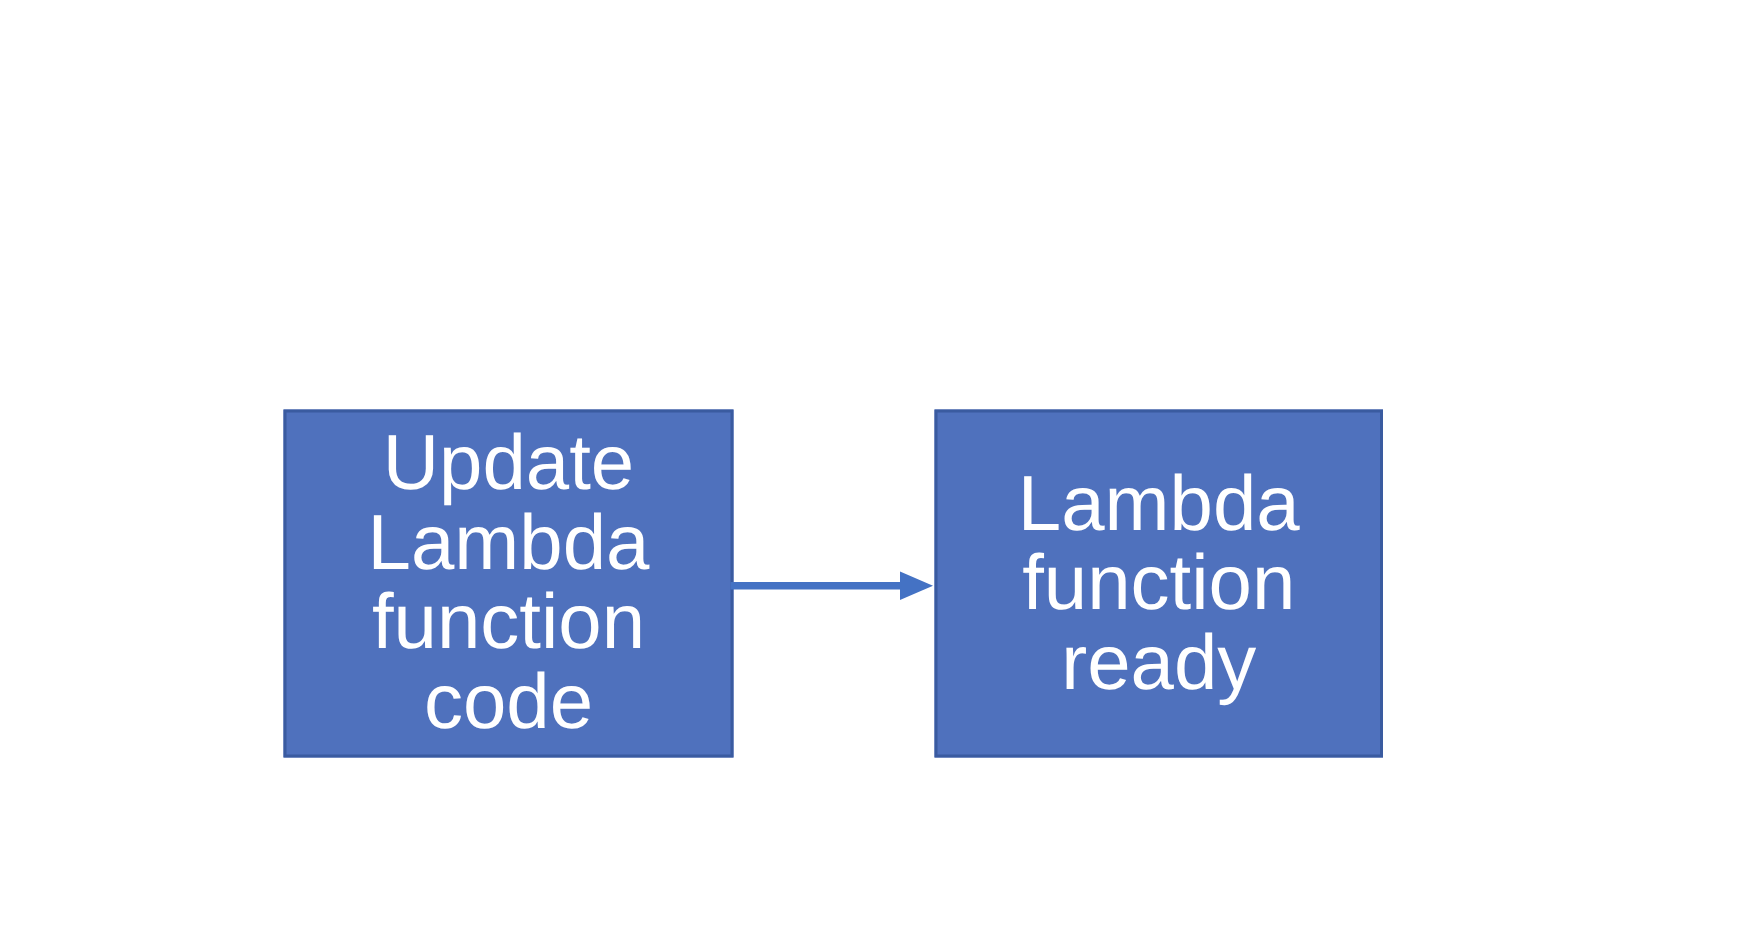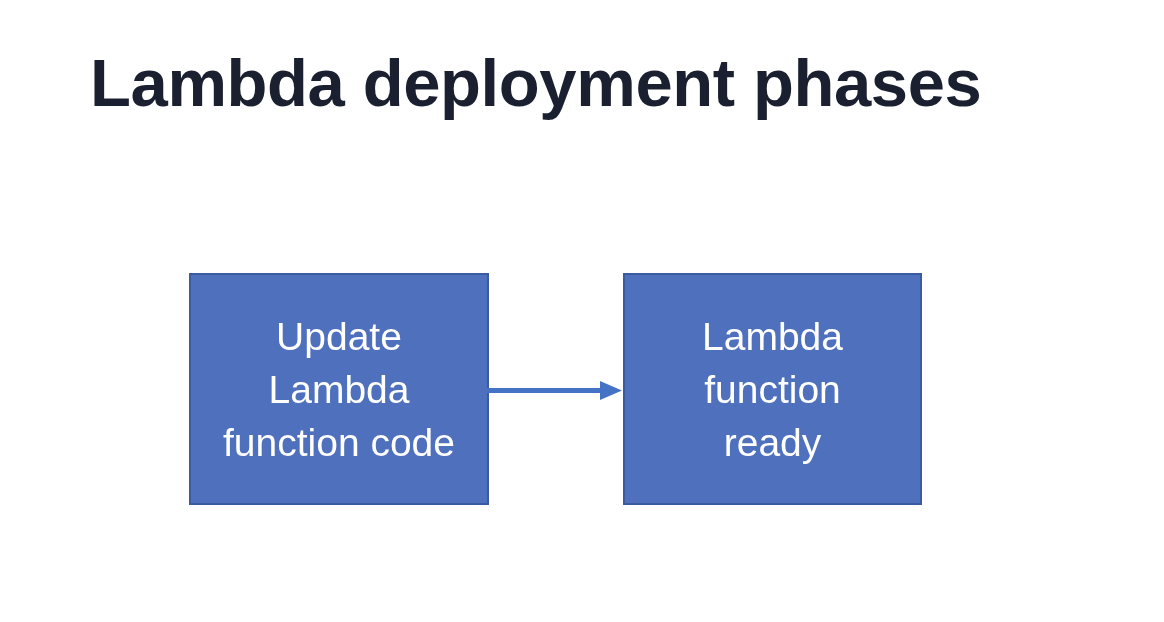--- a/index.html
+++ b/index.html
@@ -42,21 +42,21 @@
     box-sizing: border-box;
     background: #4f71bd;
     border: 2px solid #3a5ba0;
     display: flex;
     align-items: center;
     justify-content: center;
     text-align: center;
   }
   .flow-box-label {
     color: #ffffff;
-    font-size: 39px;
+    font-size: 52px;
     line-height: 53px;
     font-weight: normal;
     white-space: pre-line;
     font-family: "Liberation Sans", "DejaVu Sans", sans-serif;
   }
 
   #box-update-code {
     left: 189px;
     top: 273px;
     width: 300px;
@@ -77,21 +77,20 @@
     width: 138px;
     height: 32px;
     overflow: visible;
   }
 </style>
 </head>
 <body>
 
 <div id="slide">
 
-  <div id="slide-title">Lambda deployment phases</div>
 
   <div class="flow-box" id="box-update-code">
     <span class="flow-box-label">Update
 Lambda
 function code</span>
   </div>
 
   <svg id="connector-arrow" viewBox="0 0 138 32" width="138" height="32">
     <line x1="0" y1="15.5" x2="117" y2="15.5" stroke="#4472c4" stroke-width="5"></line>
     <polygon points="113,6 135,15.5 113,25" fill="#4472c4"></polygon>

